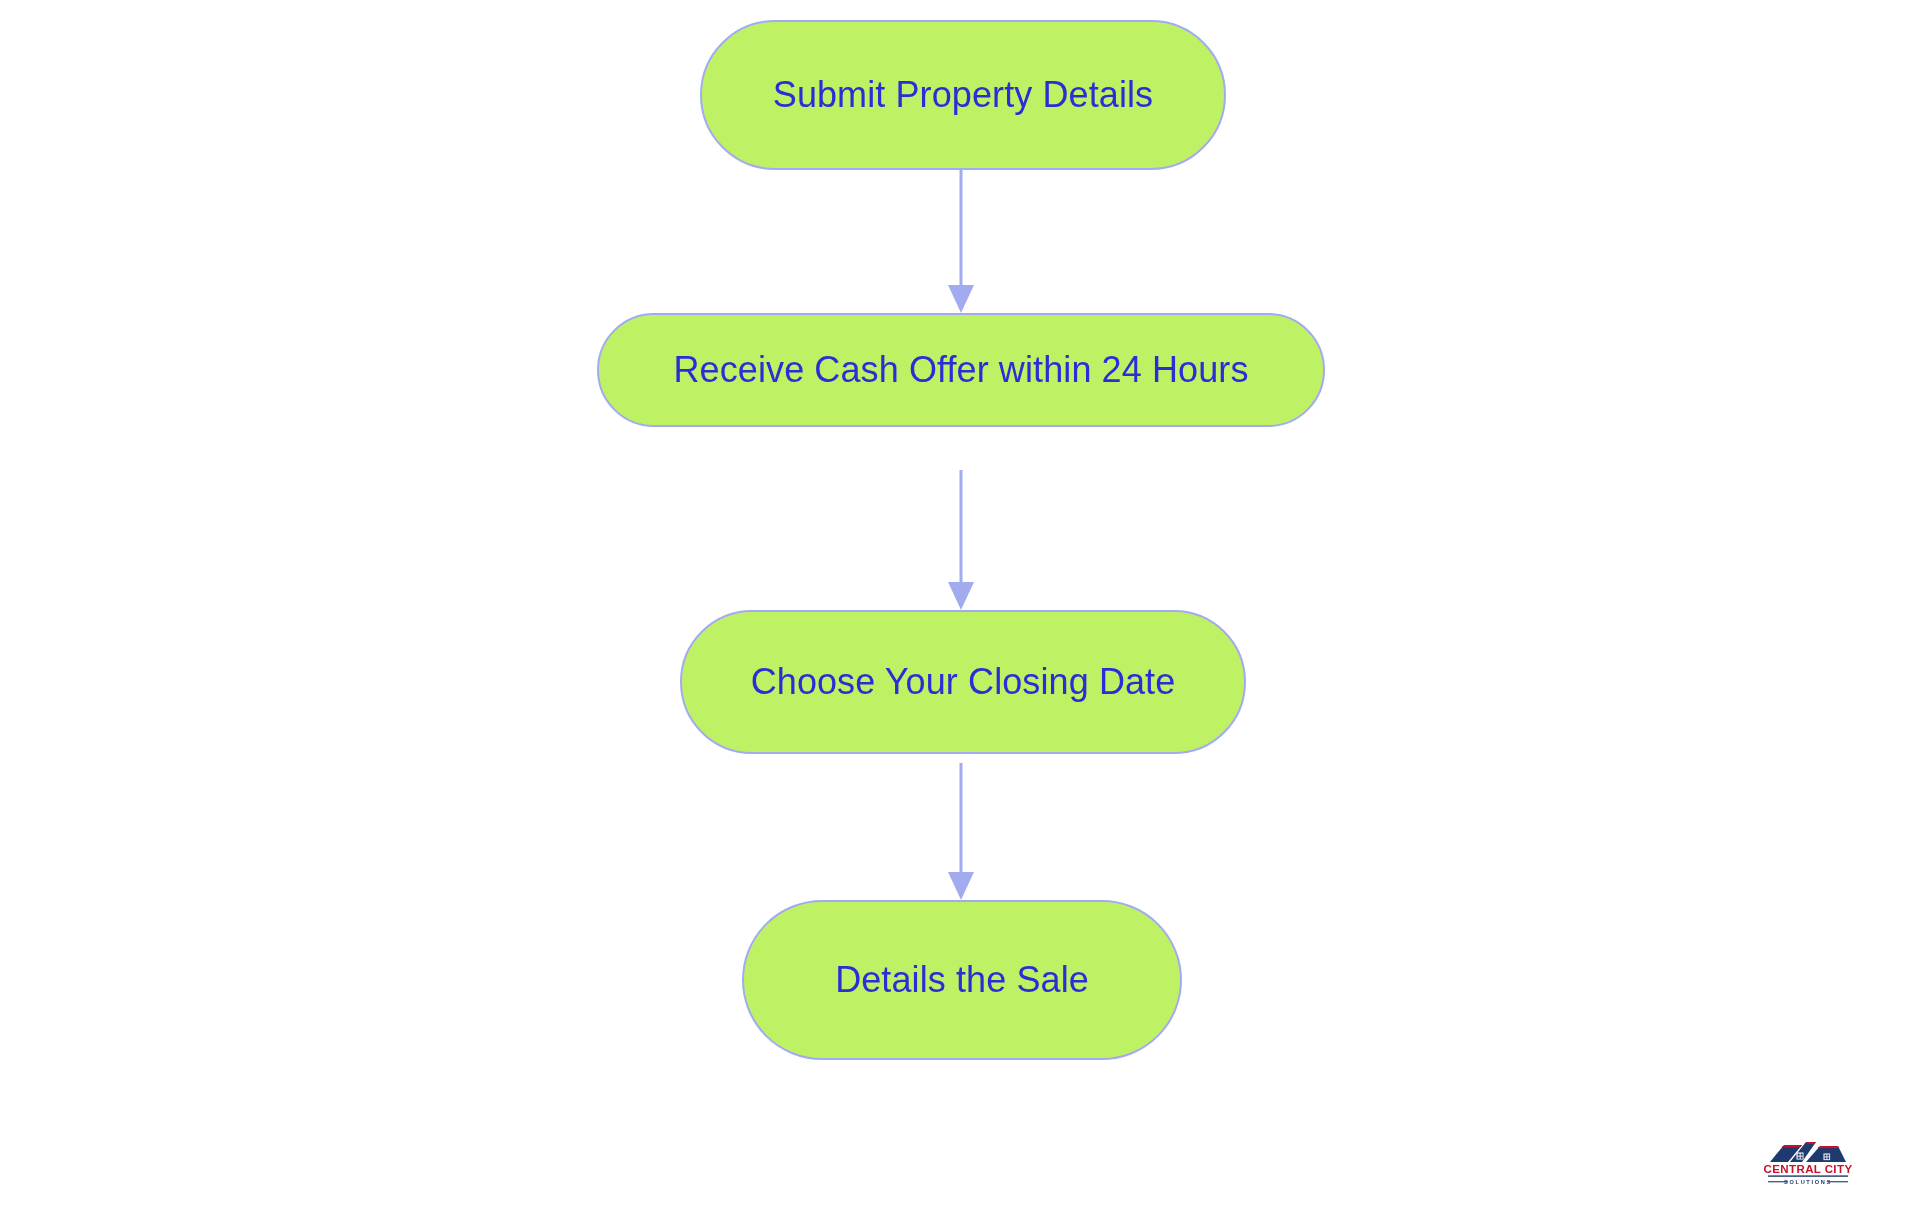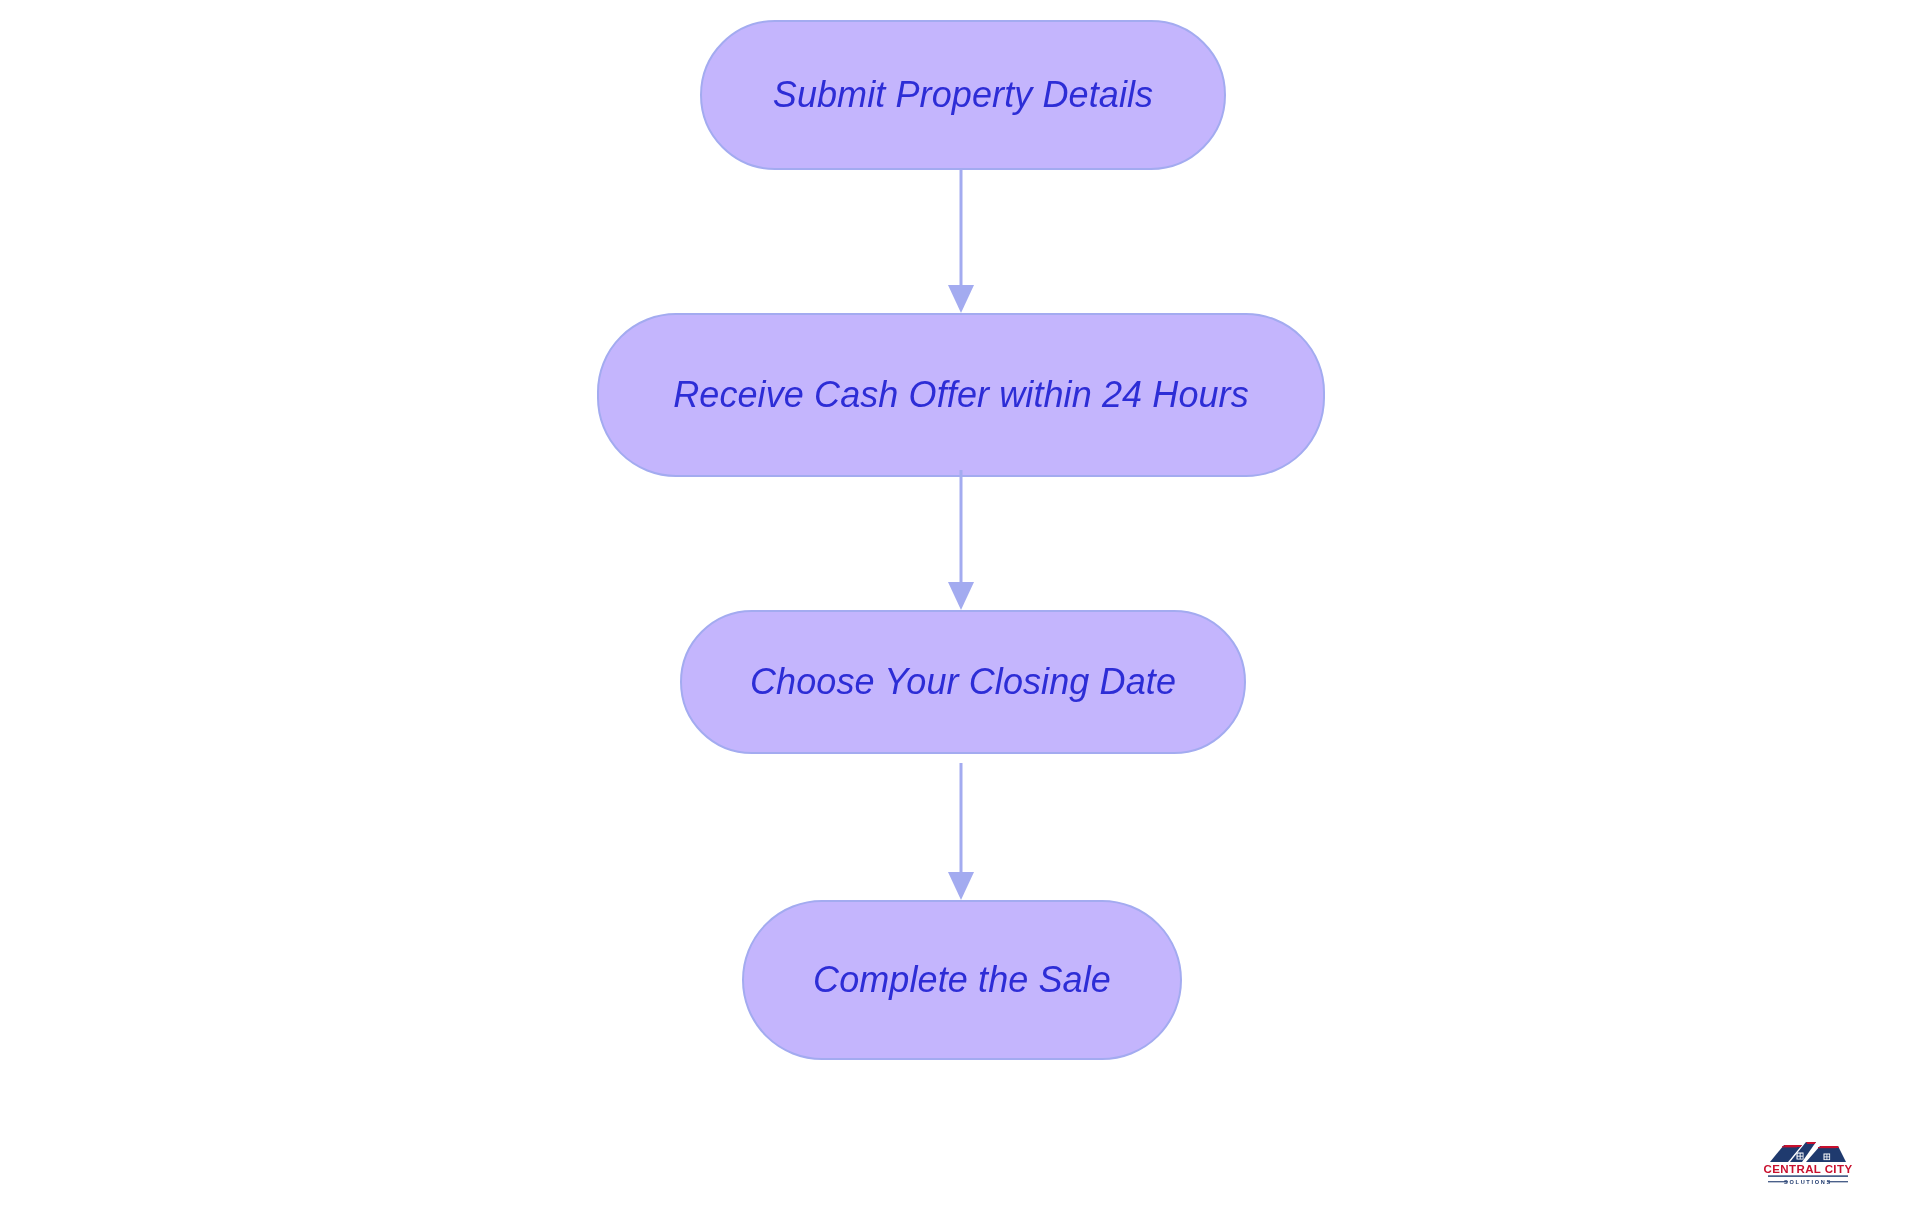--- a/index.html
+++ b/index.html
@@ -17,40 +17,39 @@
     width: 1920px;
     height: 1215px;
     background: #ffffff;
     overflow: hidden;
   }
 
   
   .node {
     position: absolute;
     box-sizing: border-box;
-    background: #c4b5fd;
+    background: #bef264;
     border: 2.5px solid #a3abf0;
     display: flex;
     align-items: center;
     justify-content: center;
     text-align: center;
-    font-style: italic;
   }
   .node-label {
     color: #2d2dd6;
     font-family: "Liberation Sans", sans-serif;
     font-size: 36px;
     font-weight: 400;
     letter-spacing: 0.1px;
     line-height: 1.15;
     white-space: nowrap;
   }
 
   .node-1 { left: 700px;  top: 20px;   width: 526px; height: 150px; border-radius: 75px; }
-  .node-2 { left: 597px;  top: 313px;  width: 728px; height: 164px; border-radius: 79px; }
+  .node-2 { left: 597px;  top: 313px;  width: 728px; height: 114px; border-radius: 79px; }
   .node-3 { left: 680px;  top: 610px;  width: 566px; height: 144px; border-radius: 77px; }
   .node-4 { left: 742px;  top: 900px;  width: 440px; height: 160px; border-radius: 80px; }
 
   
   .connector {
     position: absolute;
     width: 26px;
   }
   .connector .stem {
     position: absolute;
@@ -116,21 +115,21 @@
   <div class="node node-3">
     <span class="node-label">Choose Your Closing Date</span>
   </div>
 
   <div class="connector conn-3">
     <div class="stem"></div>
     <div class="head"></div>
   </div>
 
   <div class="node node-4">
-    <span class="node-label">Complete the Sale</span>
+    <span class="node-label">Details the Sale</span>
   </div>
 
   <div class="logo">
     <svg viewBox="0 0 96 56" xmlns="http://www.w3.org/2000/svg" aria-hidden="true">
 
       <path d="M10 30 L24 13 L42 13 L28 30 Z" fill="#1f3a6e"></path>
 
       <path d="M24 13 L42 13 L40.5 15 L25.4 15 Z" fill="#c8102e"></path>
 
       <path d="M30 30 L46 10 L56 10 L42 30 Z" fill="#1f3a6e"></path>

